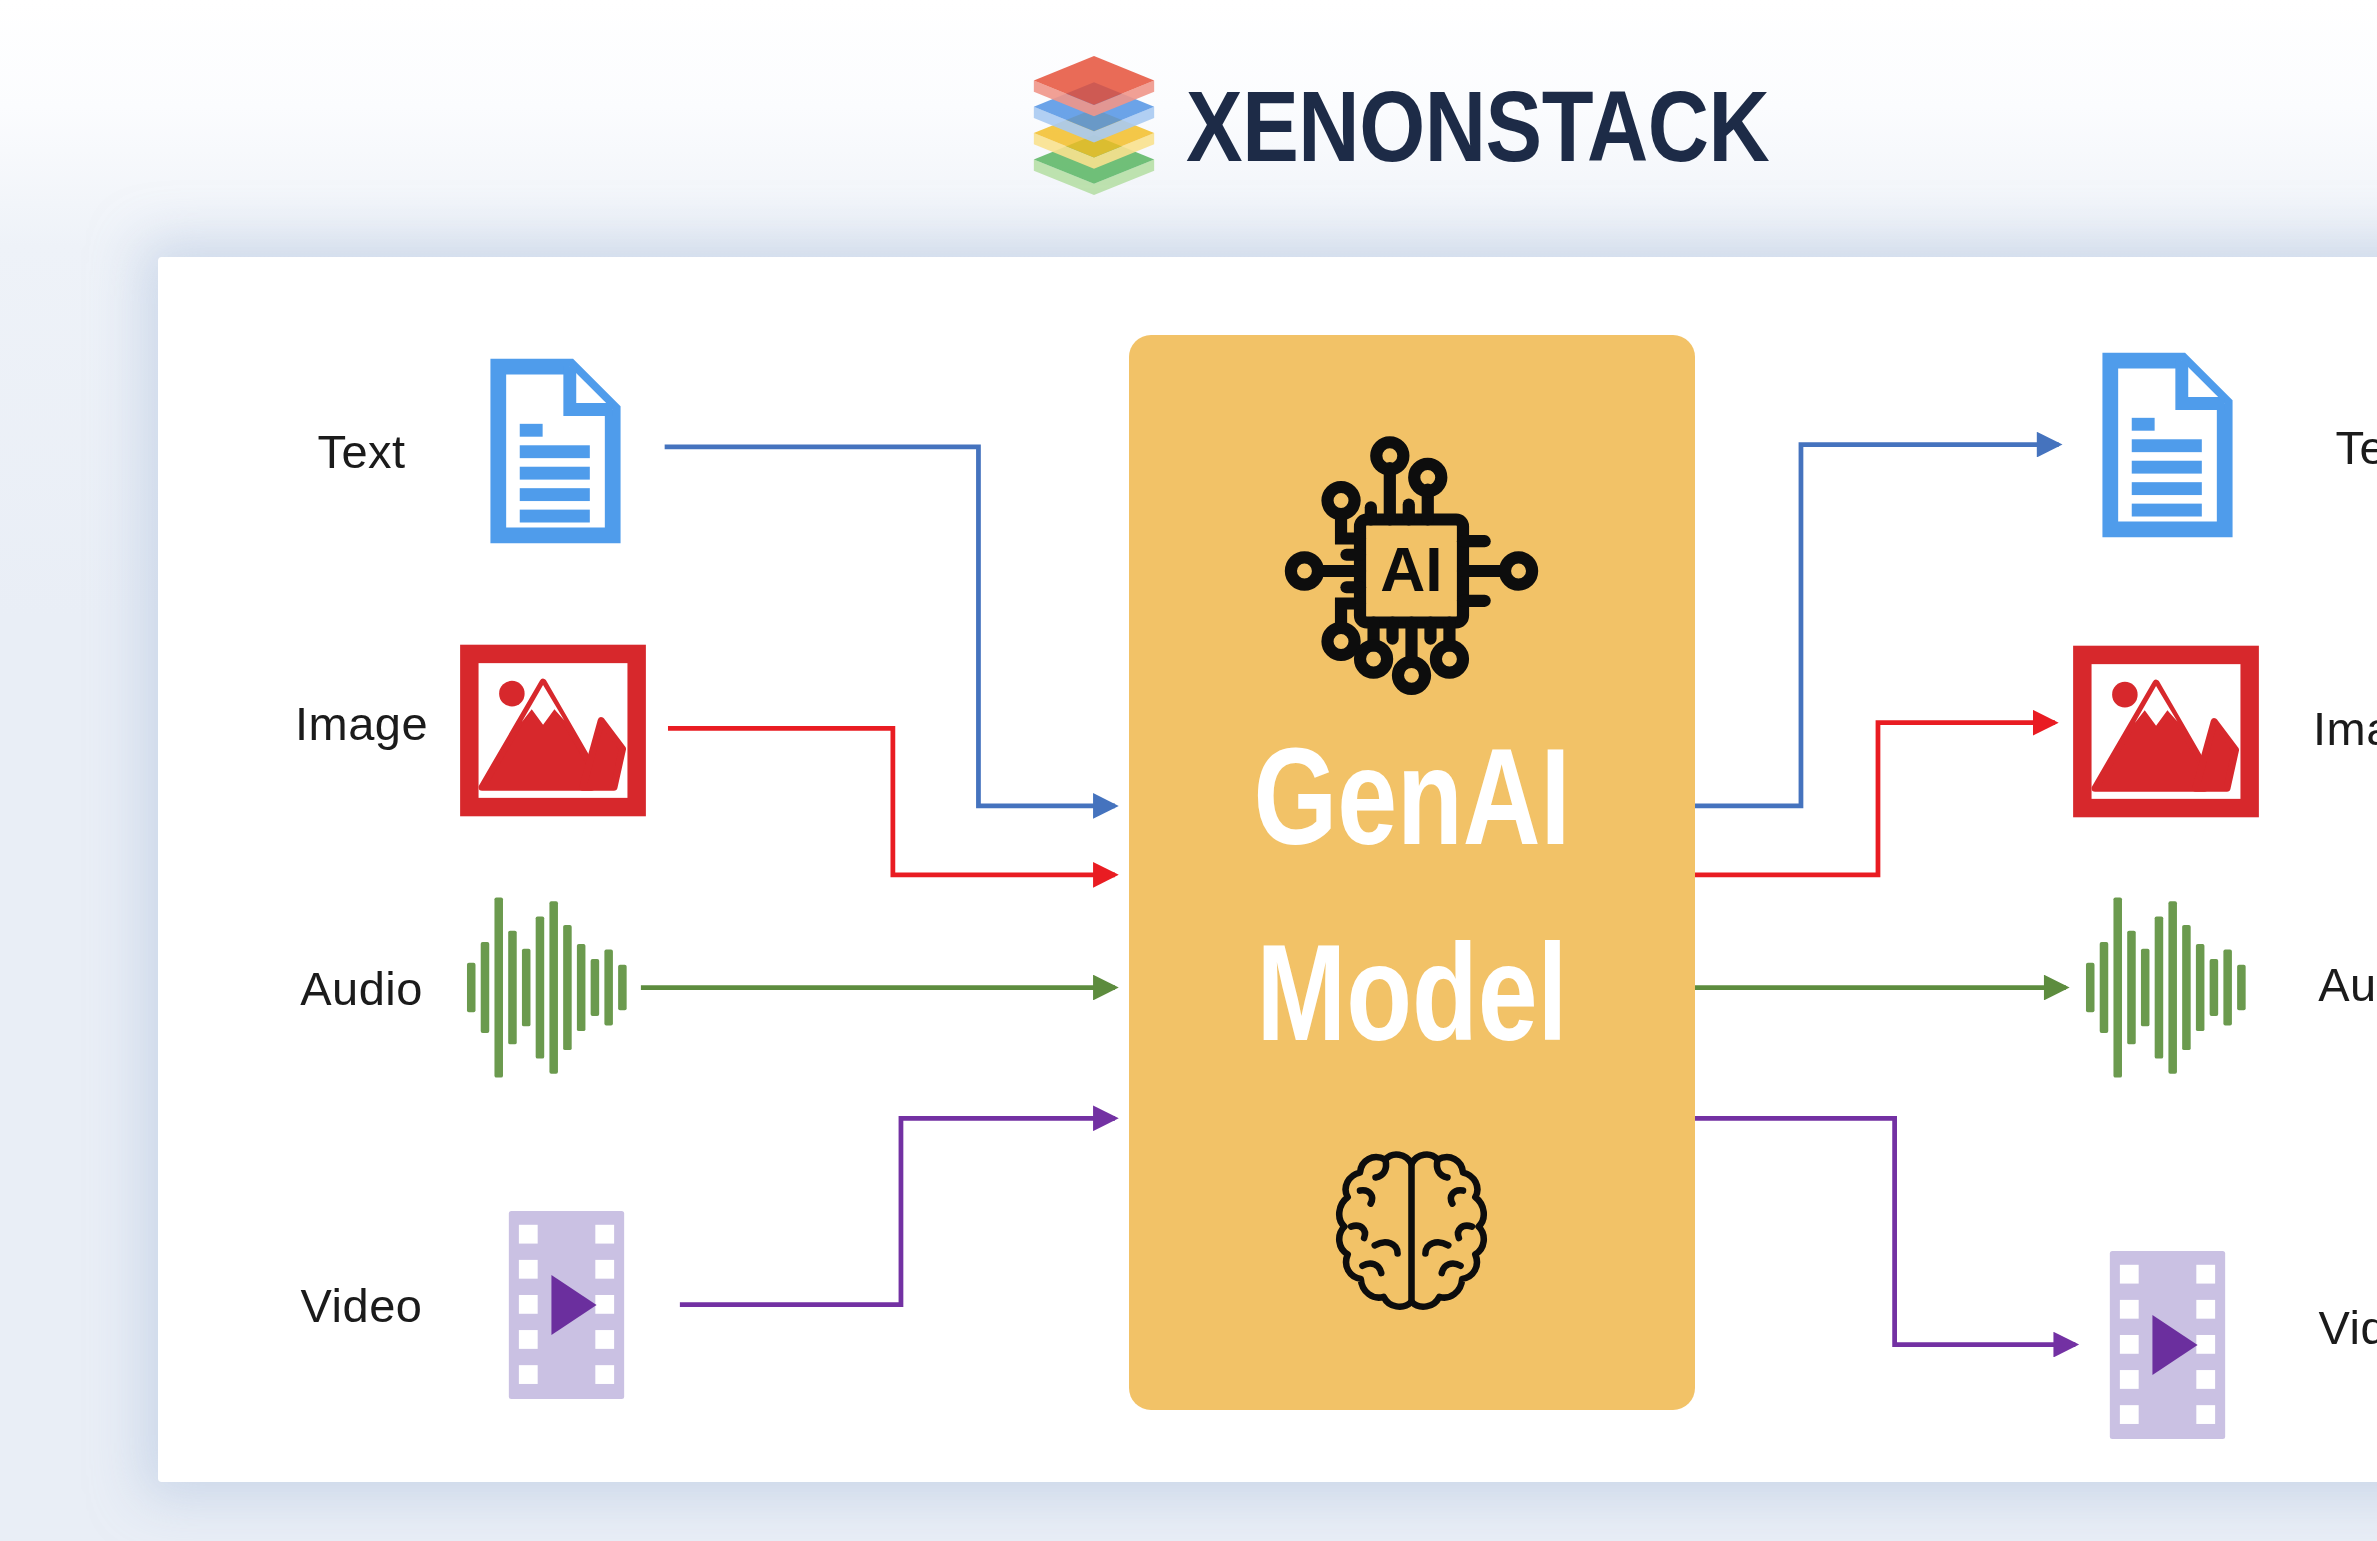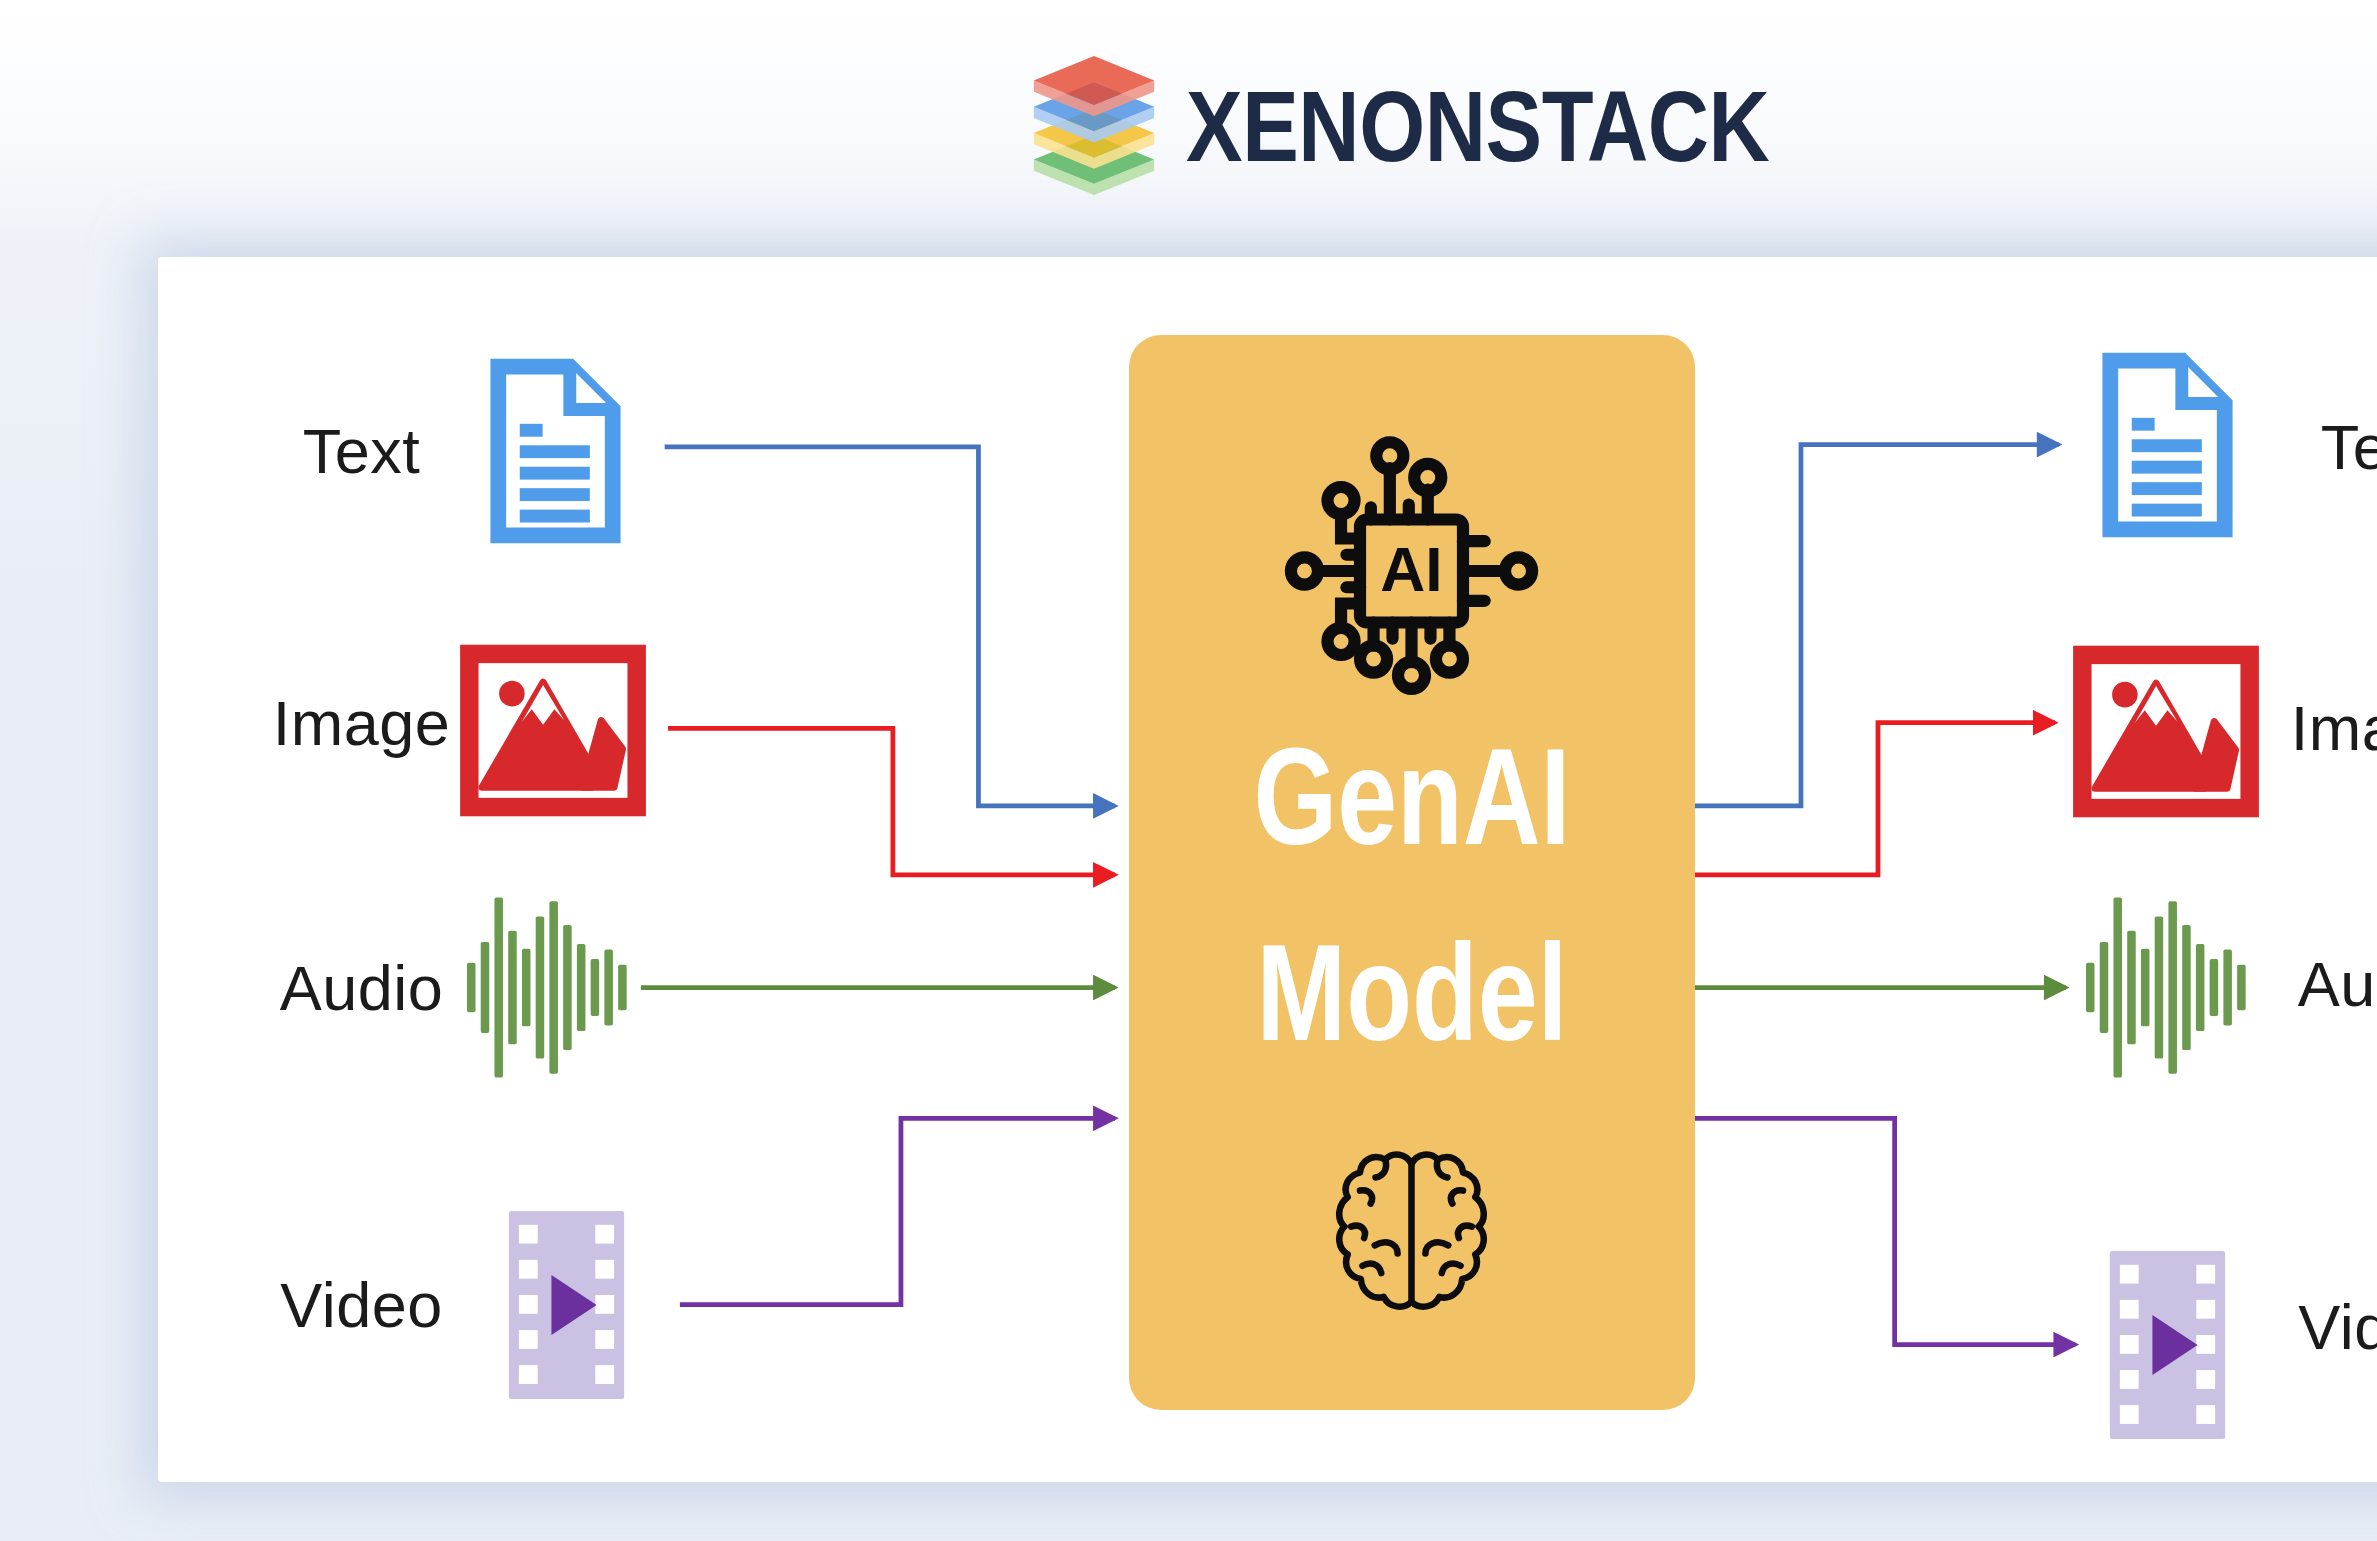--- a/index.html
+++ b/index.html
@@ -24,29 +24,29 @@
     background:#ffffff;border-radius:3.8px;
     box-shadow:0 0 52px 14.3px rgba(176,194,222,.55);
   }
 
   
   .arrows{position:absolute;inset:0;width:2739px;height:1541px;pointer-events:none;}
 
   
   .io-label{
     position:absolute;width:247px;text-align:center;color:#1b1b1b;
-    font-size:63px;font-weight:400;letter-spacing:0.5px;transform:translateY(-50%);
+    font-size:47px;font-weight:400;letter-spacing:0.5px;transform:translateY(-50%);
   }
   .icon-box{position:absolute;}
   .icon-box svg{width:100%;height:100%;display:block;}
 
   
   .model-box{
     position:absolute;left:1129px;top:335px;width:566px;height:1075px;
-    background:#f2c267;border-radius:32px;
+    background:#f2c267;border-radius:22px;
   }
   .model-title{
     position:absolute;left:0;width:566px;height:143px;line-height:143px;
     text-align:center;color:#ffffff;font-weight:700;font-size:138px;
     transform:scaleX(.78);transform-origin:center;white-space:nowrap;
   }
   .model-title{left:0;top:auto;}
   .title1{position:absolute;top:390px;}
   .title2{position:absolute;top:586px;}
   .chip{position:absolute;left:147px;top:86px;width:271px;height:300px;}

